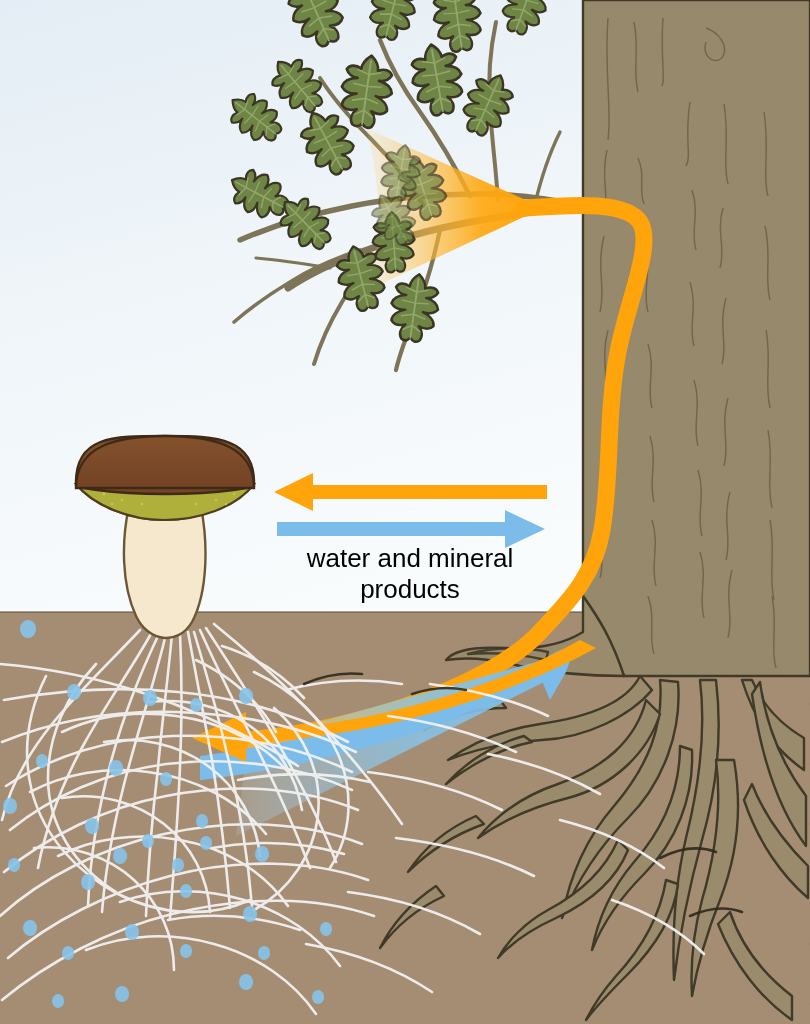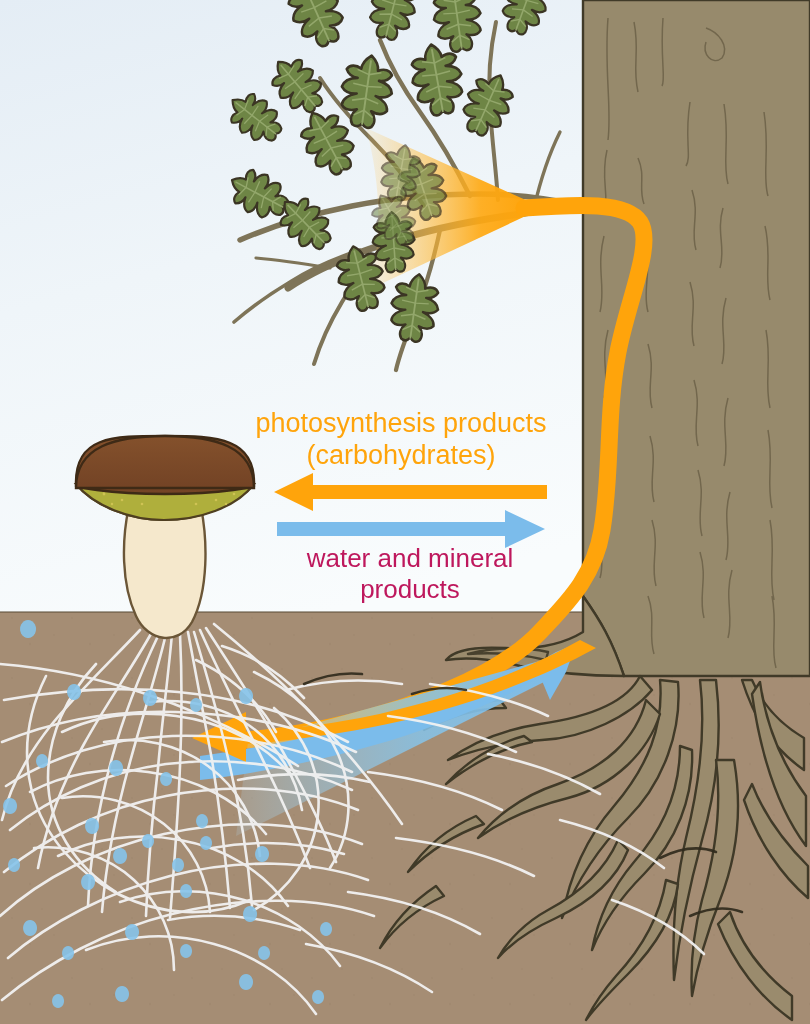--- a/index.html
+++ b/index.html
@@ -1,21 +1,21 @@
 <!DOCTYPE html>
 <html><head>
 <meta charset="utf-8">
 <style>
   html,body{margin:0;padding:0;background:#fff;}
   body{font-family:"Liberation Sans", sans-serif;}
   #stage{position:relative;width:810px;height:1024px;overflow:hidden;background:#eef4f8;}
   #scene{position:absolute;inset:0;width:810px;height:1024px;}
   .lbl{position:absolute;text-align:center;line-height:1.18;font-weight:400;}
   #label-photosynthesis{left:205px;top:408px;width:392px;font-size:27px;color:#FFA40B;}
-  #label-water{left:230px;top:543px;width:360px;font-size:26px;color:#be185d;}
+  #label-water{left:230px;top:543px;width:360px;font-size:26px;color:#000000;}
 </style>
 </head>
 <body>
 
 <div id="stage">
 
 <svg id="scene" viewBox="0 0 810 1024" xmlns="http://www.w3.org/2000/svg">
   <defs>
     <linearGradient id="skyGrad" x1="0" y1="0" x2="0.35" y2="1">
       <stop offset="0%" stop-color="#E4EDF5"></stop>
@@ -324,23 +324,19 @@
           <circle cx="234" cy="494" r="1.3"></circle>
       <circle cx="112" cy="504" r="1.2"></circle>
           <circle cx="226" cy="504" r="1.2"></circle>
     </g>
   </g>
 
   <path d="M547,485 L313,485 L313,473 L274,492 L313,511 L313,499 L547,499 Z" fill="#FFA40B"></path>
   <path d="M277,522 L505,522 L505,510 L545,529 L505,548 L505,536 L277,536 Z" fill="#7BBCEB"></path>
 </svg>
 
-<div class="lbl" id="label-photosynthesis">
-  <div>photosynthesis products</div>
-  <div>(carbohydrates)</div>
-</div>
 
 <div class="lbl" id="label-water">
   <div>water and mineral</div>
   <div>products</div>
 </div>
 
 </div>
 
 </body></html>

